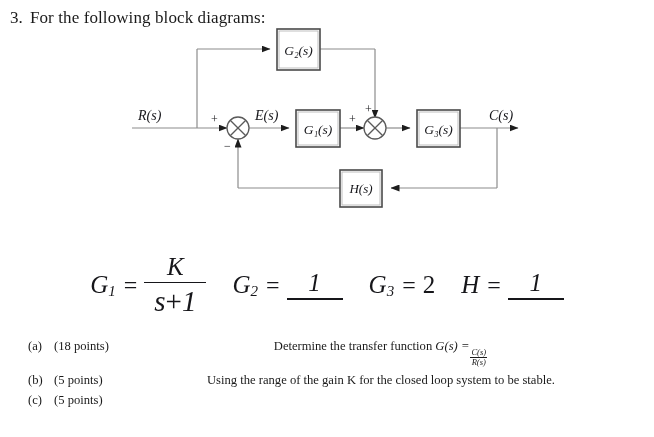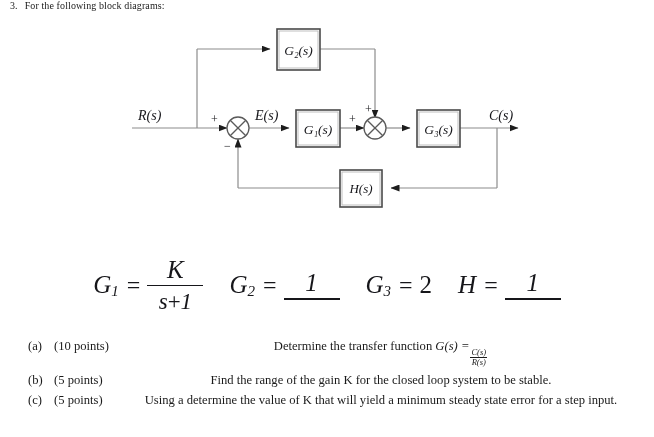--- a/index.html
+++ b/index.html
@@ -13,22 +13,22 @@
     position: relative;
     overflow: hidden;
     font-family: "Liberation Serif", "DejaVu Serif", serif;
     color: #1a1a1a;
   }
 
   
   #problem-heading {
     position: absolute;
     left: 10px;
-    top: 0;
-    font-size: 10px;
+    top: 8px;
+    font-size: 17px;
     letter-spacing: 0.1px;
     white-space: nowrap;
   }
   #problem-heading .num { margin-right: 7px; }
 
   
   #block-diagram {
     position: absolute;
     left: 0;
     top: 20px;
@@ -88,21 +88,21 @@
     font-style: italic;
     padding: 0 10px 3px 10px;
   }
   .frac .bar {
     width: 100%;
     min-width: 56px;
     height: 1.5px;
     background: #16161a;
   }
   .frac .denom {
-    font-size: 23px;
+    font-size: 29px;
     font-style: italic;
     padding: 4px 10px 0 10px;
     white-space: nowrap;
   }
   .frac .denom .op { font-style: normal; }
   .eq-plain {
     font-size: 25px;
     font-style: normal;
   }
 
@@ -283,33 +283,32 @@
       <span class="bar"></span>
     </span>
   </div>
 
 </div>
 
 <div id="questions">
 
   <div class="question-item">
     <span class="q-label">(a)</span>
-    <span class="q-points">(10 points)</span>
+    <span class="q-points">(18 points)</span>
     <span class="q-text"><span>Determine the transfer function </span><span class="mathvar">G(s) =</span><span class="inline-frac">
           <span class="n">C(s)</span>
           <span class="b"></span>
           <span class="d">R(s)</span>
         </span></span>
   </div>
 
   <div class="question-item">
     <span class="q-label">(b)</span>
     <span class="q-points">(5 points)</span>
-    <span class="q-text">Find the range of the gain K for the closed loop system to be stable.</span>
+    <span class="q-text">Using the range of the gain K for the closed loop system to be stable.</span>
   </div>
 
   <div class="question-item">
     <span class="q-label">(c)</span>
     <span class="q-points">(5 points)</span>
-    <span class="q-text">Using a determine the value of K that will yield a minimum steady state error for a step input.</span>
   </div>
 
 </div>
 
 </body></html>

